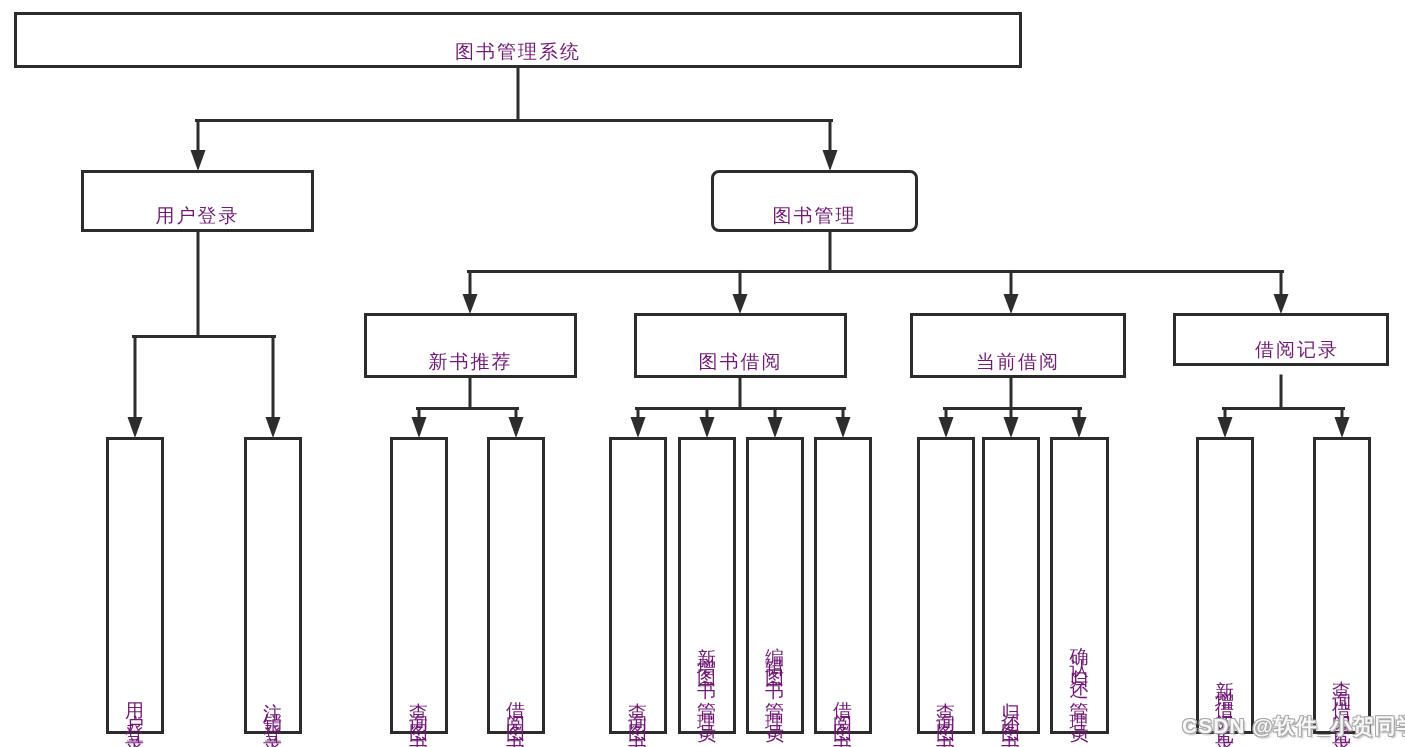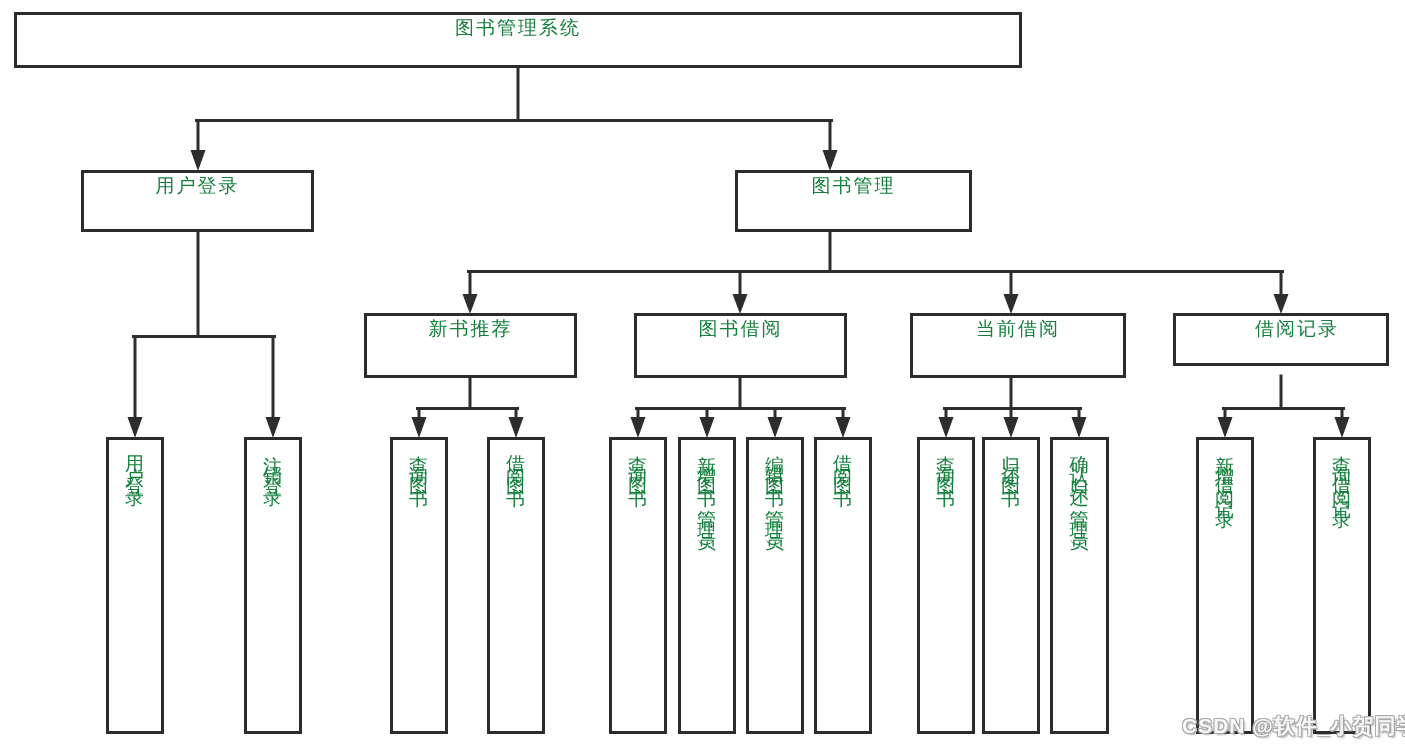--- a/index.html
+++ b/index.html
@@ -10,23 +10,23 @@
     font-family:"Liberation Sans", sans-serif;
     overflow:hidden;
   }
   #connector-layer{position:absolute;left:0;top:0;width:1405px;height:747px;}
   .node{
     position:absolute;
     box-sizing:border-box;
     background:#ffffff;
     border:3px solid #2c2c2c;
     display:flex;
-    align-items:flex-start;
+    align-items:flex-end;
     justify-content:center;
-    color:#15803d;
+    color:#701a75;
   }
   .hlabel{
     font-size:19px;
     letter-spacing:2px;
     white-space:nowrap;
   }
   .vlabel{
     writing-mode:vertical-rl;
     text-orientation:mixed;
     font-size:19px;
@@ -122,21 +122,21 @@
     </g>
   </svg>
 
   <div class="node" style="left:14px;top:12px;width:1008px;height:56px;">
     <span class="hlabel">图书管理系统</span>
   </div>
 
   <div class="node" style="left:81px;top:170px;width:233px;height:62px;">
     <span class="hlabel">用户登录</span>
   </div>
-  <div class="node" style="left:735px;top:170px;width:237px;height:62px;">
+  <div class="node" style="left:711px;top:170px;width:207px;height:62px;border-radius:8px;">
     <span class="hlabel">图书管理</span>
   </div>
 
   <div class="node" style="left:364px;top:313px;width:213px;height:65px;">
     <span class="hlabel">新书推荐</span>
   </div>
   <div class="node" style="left:634px;top:313px;width:213px;height:65px;">
     <span class="hlabel">图书借阅</span>
   </div>
   <div class="node" style="left:902px;top:313px;width:216px;height:65px;margin-left:8px;">

